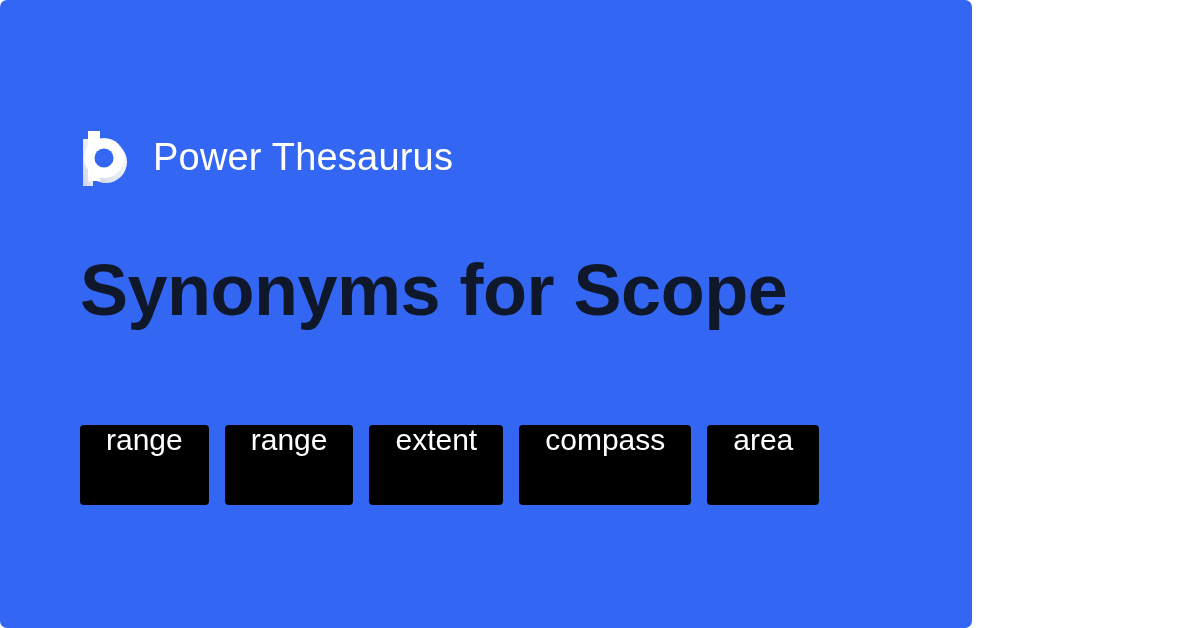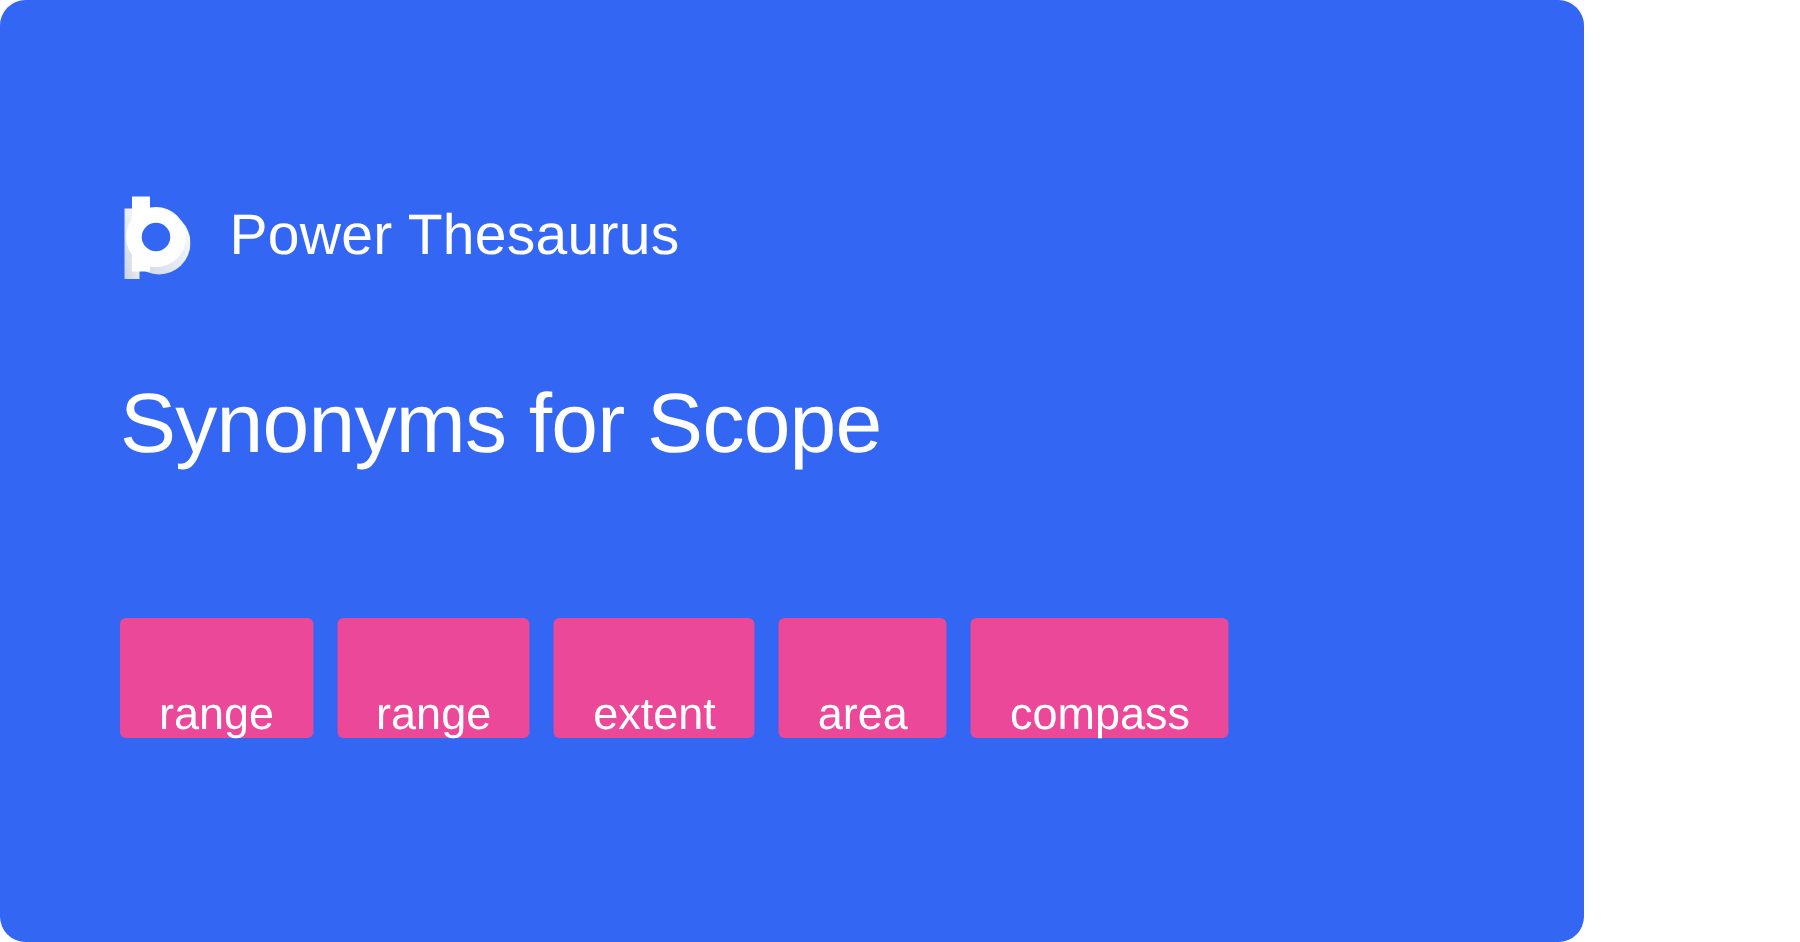--- a/index.html
+++ b/index.html
@@ -9,24 +9,24 @@
   }
   body {
     width: 1200px;
     height: 628px;
     overflow: hidden;
     font-family: "Liberation Sans", sans-serif;
   }
 
   #og-card {
     position: relative;
-    width: 1056px;
+    width: 972px;
     height: 628px;
     background: #3366f2;
-    border-radius: 17px;
+    border-radius: 7px;
     overflow: hidden;
     box-sizing: border-box;
   }
 
   
   #brand-row {
     position: absolute;
     left: 80px;
     top: 126px;
     display: flex;
@@ -52,48 +52,49 @@
     white-space: nowrap;
     font-family: "Liberation Sans", sans-serif;
   }
 
   
   #page-title {
     position: absolute;
     left: 80px;
     top: 252px;
     margin: 0;
-    color: #ffffff;
-    font-size: 56px;
-    font-weight: 400;
+    color: #0f172a;
+    font-size: 72px;
+    font-weight: 700;
     line-height: 1.08;
     letter-spacing: -0.5px;
     white-space: nowrap;
     font-family: "Liberation Sans", sans-serif;
   }
 
   
   #synonym-chips {
     position: absolute;
     left: 80px;
     top: 412px;
     display: flex;
     align-items: stretch;
     gap: 16px;
   }
 
   .chip {
     height: 80px;
-    background: #ec4899;
+    background: #000000;
     border-radius: 4px;
     display: flex;
-    align-items: flex-end;
+    align-items: flex-start;
     justify-content: center;
     padding: 0 26px;
     box-sizing: border-box;
+    margin-top: 13px;
   }
 
   .chip-label {
     color: #ffffff;
     font-size: 30px;
     font-weight: 400;
     line-height: 1;
     white-space: nowrap;
     font-family: "Liberation Sans", sans-serif;
   }
@@ -134,20 +135,20 @@
     <div class="chip">
       <span class="chip-label">range</span>
     </div>
     <div class="chip">
       <span class="chip-label">range</span>
     </div>
     <div class="chip">
       <span class="chip-label">extent</span>
     </div>
     <div class="chip">
-      <span class="chip-label">area</span>
+      <span class="chip-label">compass</span>
     </div>
     <div class="chip">
-      <span class="chip-label">compass</span>
+      <span class="chip-label">area</span>
     </div>
   </div>
 
 </div>
 
 </body></html>

